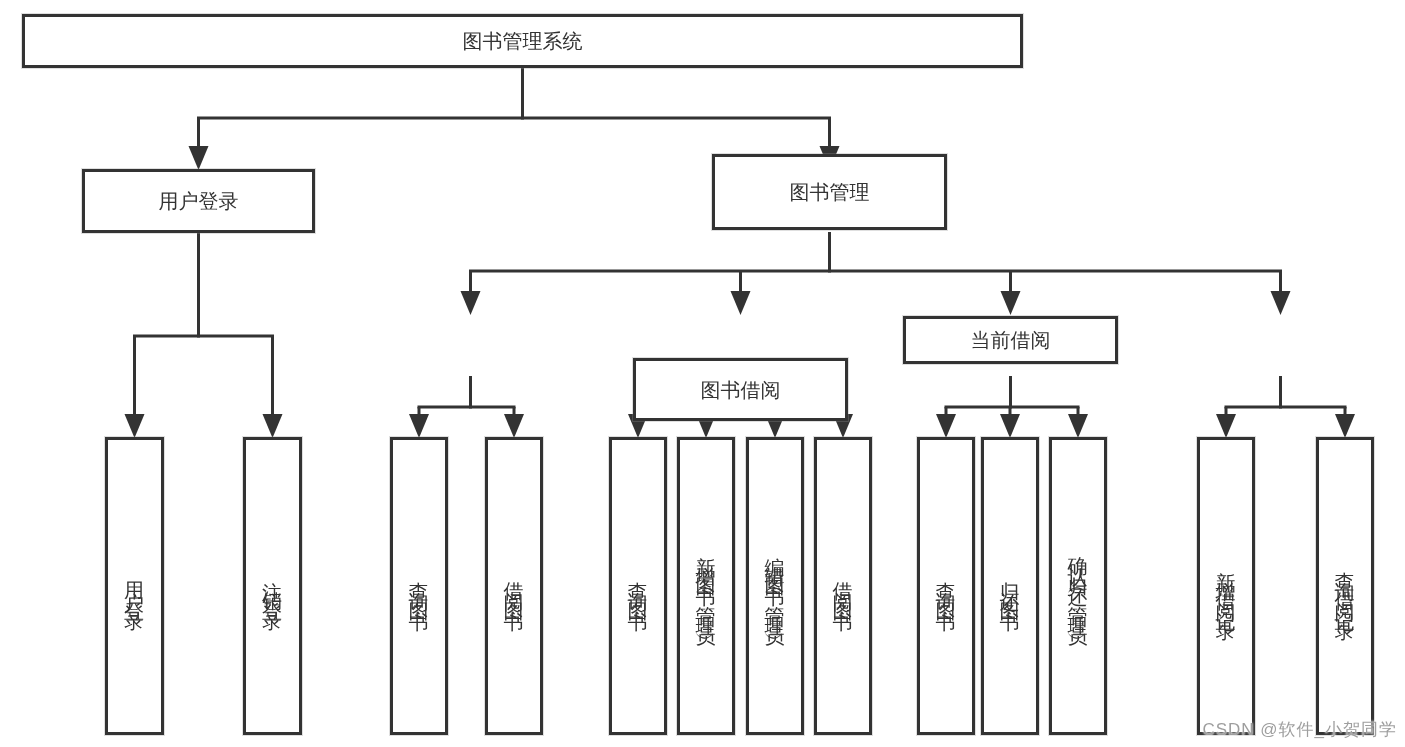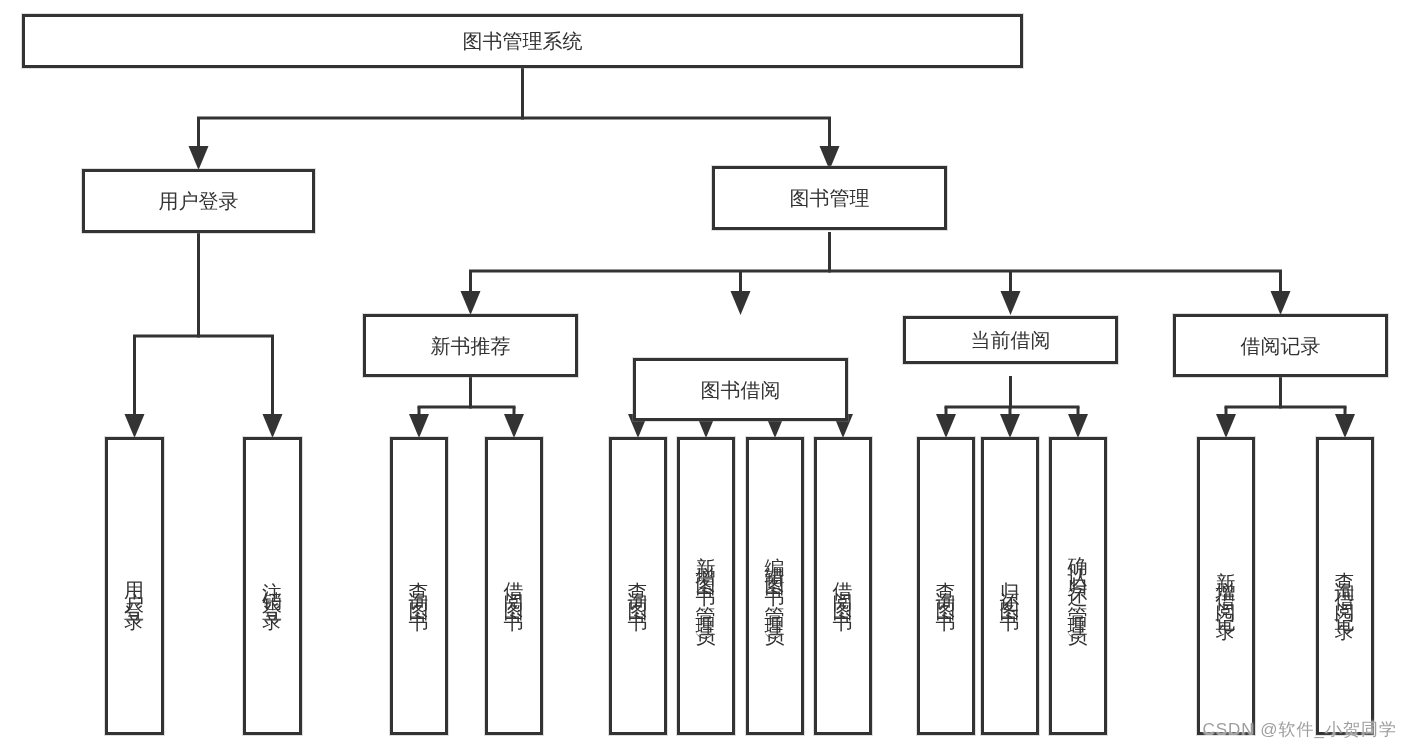--- a/index.html
+++ b/index.html
@@ -129,25 +129,23 @@
         <line x1="1224.5" y1="407" x2="1346.5" y2="407" stroke="#333333" stroke-width="3"></line>
         <line x1="1226" y1="407" x2="1226" y2="425" stroke="#333333" stroke-width="3"></line>
         <polygon points="1216,414 1236,414 1226,438" fill="#333333"></polygon>
         <line x1="1345" y1="407" x2="1345" y2="425" stroke="#333333" stroke-width="3"></line>
         <polygon points="1335,414 1355,414 1345,438" fill="#333333"></polygon>
       </g>
     </svg>
   <div id="nodes-layer">
       <div class="node" style="left: 22px; top: 14px; width: 1001px; height: 54px;">图书管理系统</div>
       <div class="node" style="left: 82px; top: 169px; width: 233px; height: 64px;">用户登录</div>
-      <div class="node" style="left: 712px; top: 166px; width: 235px; height: 64px;">图书管理</div>
-      <div class="node" style="left: 363px; top: 314px; width: 215px; height: 63px;">新书推荐</div>
+      <div class="node" style="left: 712px; top: 154px; width: 235px; height: 76px;">图书管理</div>
       <div class="node" style="left: 633px; top: 314px; width: 215px; height: 63px; margin-top: 44px;">图书借阅</div>
       <div class="node" style="left: 903px; top: 316px; width: 215px; height: 48px;">当前借阅</div>
-      <div class="node" style="left: 1173px; top: 314px; width: 215px; height: 63px;">借阅记录</div>
       <div class="node vertical" style="left: 105px; top: 437px; width: 59px; height: 298px;">用户登录</div>
       <div class="node vertical" style="left: 243px; top: 437px; width: 59px; height: 298px;">注销登录</div>
       <div class="node vertical" style="left: 390px; top: 437px; width: 58px; height: 298px;">查询图书</div>
       <div class="node vertical" style="left: 485px; top: 437px; width: 58px; height: 298px;">借阅图书</div>
       <div class="node vertical" style="left: 609px; top: 437px; width: 58px; height: 298px;">查询图书</div>
       <div class="node vertical" style="left: 677px; top: 437px; width: 58px; height: 298px;">新增图书（管理员）</div>
       <div class="node vertical" style="left: 746px; top: 437px; width: 58px; height: 298px;">编辑图书（管理员）</div>
       <div class="node vertical" style="left: 814px; top: 437px; width: 58px; height: 298px;">借阅图书</div>
       <div class="node vertical" style="left: 917px; top: 437px; width: 58px; height: 298px;">查询图书</div>
       <div class="node vertical" style="left: 981px; top: 437px; width: 58px; height: 298px;">归还图书</div>

